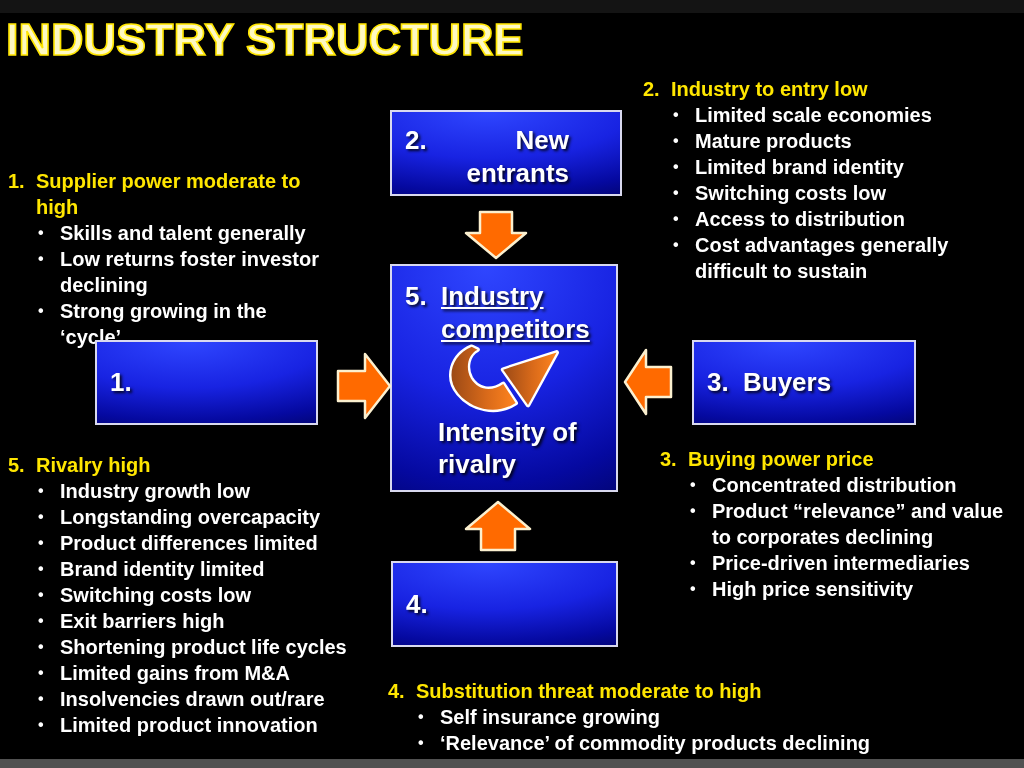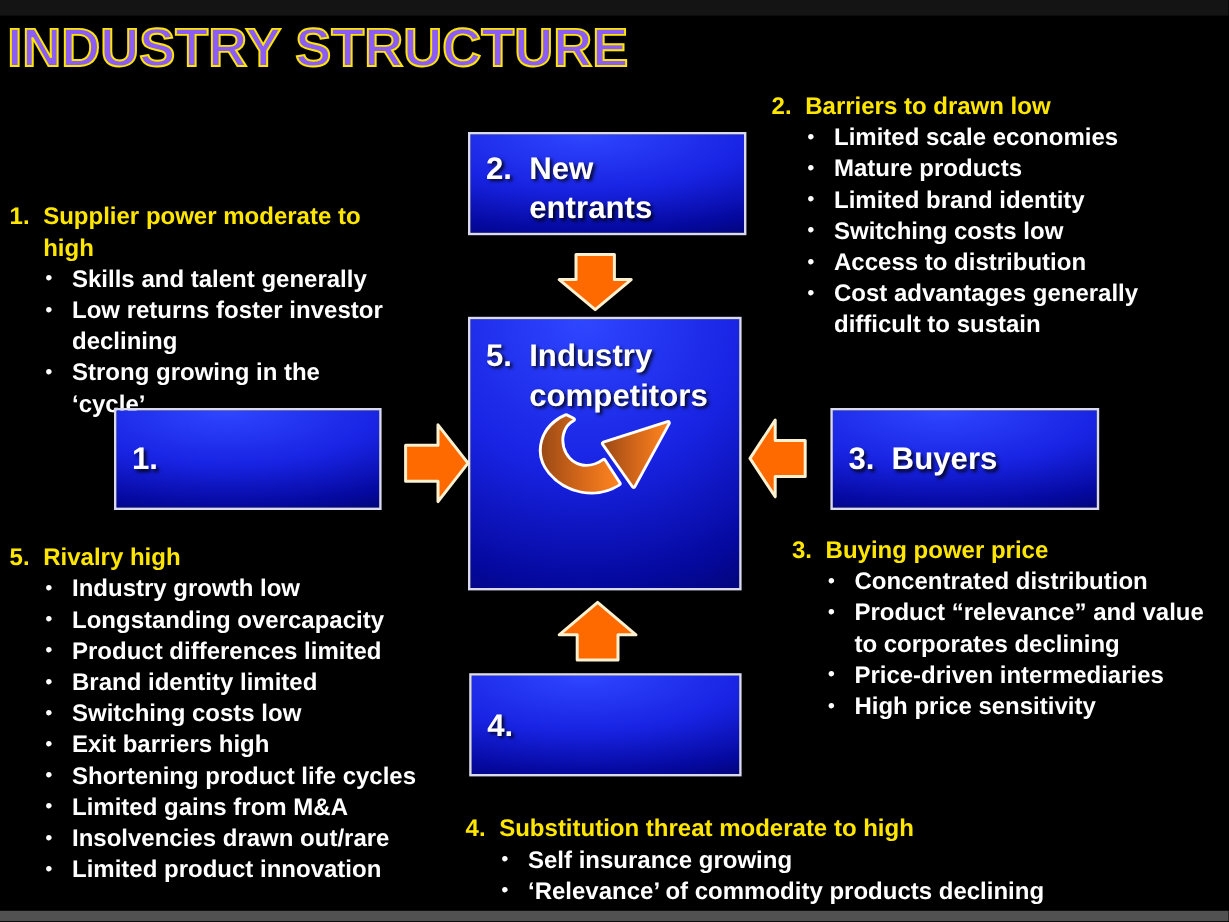--- a/index.html
+++ b/index.html
@@ -8,21 +8,21 @@
     position:relative; width:1024px; height:768px; background:#000;
     overflow:hidden; font-family:"Liberation Sans", sans-serif;
   }
   .strip { position:absolute; left:0; width:1024px; }
   .strip.top { top:0; height:13px; background:#141414; }
   .strip.bottom { top:759px; height:9px; background:#515151; }
 
   .title {
     position:absolute; left:6px; top:14px;
     font-size:45px; font-weight:700; letter-spacing:0;
-    color:#8b5cf6; -webkit-text-stroke:1.6px #ffe600;
+    color:#fef9c3; -webkit-text-stroke:1.6px #ffe600;
     white-space:nowrap;
   }
 
   
   .note { position:absolute; font-size:20px; line-height:26px; font-weight:700; color:#fff;
           text-shadow:1px 1px 2px rgba(0,0,0,.9); }
   .note .nh  { display:flex; color:#ffe600; }
   .note .num { flex:none; width:28px; }
   .note .nh .txt { flex:1; }
   .note .li  { display:flex; margin-left:30px; }
@@ -36,24 +36,24 @@
     border:2px solid #d9d9ef;
     font-size:26px; line-height:33px; font-weight:700;
     text-shadow:2px 2px 3px rgba(0,0,0,.85);
   }
   .bl   { display:flex; padding:12px 0 0 13px; }
   .bnum { flex:none; width:36px; }
   .bbox.vcenter { display:flex; align-items:center; }
   .bbox.vcenter .bl { padding:0 0 0 13px; }
 
   #box-new        { left:390px; top:110px; width:232px; height:86px; }
-  #box-new .btxt  { width:128px; }
+  #box-new .btxt  { width:128px;text-align:right; }
   #box-center     { left:390px; top:264px; width:228px; height:228px; }
   #box-center .bl { padding-top:14px; }
-  #box-center .btxt { width:158px; }
+  #box-center .btxt { width:158px;text-decoration:underline; }
   #box-suppliers  { left:95px;  top:340px; width:223px; height:85px; }
   #box-buyers     { left:692px; top:340px; width:224px; height:85px; }
   #box-subs       { left:391px; top:561px; width:227px; height:86px; }
 
   .intensity { position:absolute; left:46px; top:150px; width:155px; line-height:32px; }
   .swoosh    { position:absolute; left:54px; top:76px;  width:124px; height:80px; }
 
   
   .arr { position:absolute; }
   #arrow-down  { left:464px; top:210px; width:64px; height:50px; }
@@ -87,21 +87,21 @@
       </div>
     <div class="li">
         <span class="blt">•</span>
         <span class="txt">Strong growing in the ‘cycle’</span>
       </div>
   </div>
 
   <div class="note" id="note-barriers" style="left:643px; top:76px; width:360px;">
     <div class="nh">
       <span class="num">2.</span>
-      <span class="txt">Barriers to drawn low</span>
+      <span class="txt">Industry to entry low</span>
     </div>
     <div class="li">
         <span class="blt">•</span>
         <span class="txt">Limited scale economies</span>
       </div>
     <div class="li">
         <span class="blt">•</span>
         <span class="txt">Mature products</span>
       </div>
     <div class="li">
@@ -231,20 +231,21 @@
         <g stroke="#ffffff" stroke-width="5" stroke-linejoin="round" fill="#ff841f">
           <path d="M27,5 C6,14 -1,37 13,54 C27,71 53,77 73,64 L60,44 C47,53 33,50 26,38 C20,27 23,13 33,8 Z"></path>
           <polygon points="60,29 116,11 86,66"></polygon>
         </g>
         <g fill="url(#og)">
           <path d="M27,5 C6,14 -1,37 13,54 C27,71 53,77 73,64 L60,44 C47,53 33,50 26,38 C20,27 23,13 33,8 Z"></path>
           <polygon points="60,29 116,11 86,66"></polygon>
         </g>
       </svg>
     </div>
+    <div class="intensity">Intensity of rivalry</div>
   </div>
 
   <div class="bbox vcenter" id="box-suppliers">
     <div class="bl">
       <span class="bnum">1.</span>
     </div>
   </div>
 
   <div class="bbox vcenter" id="box-buyers">
     <div class="bl">

